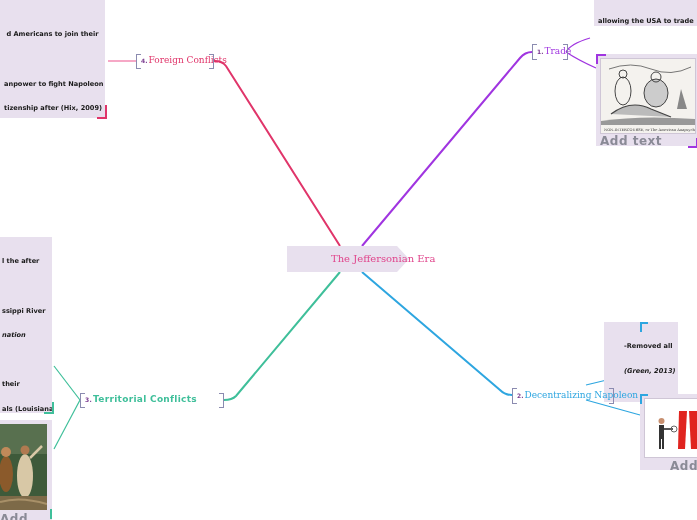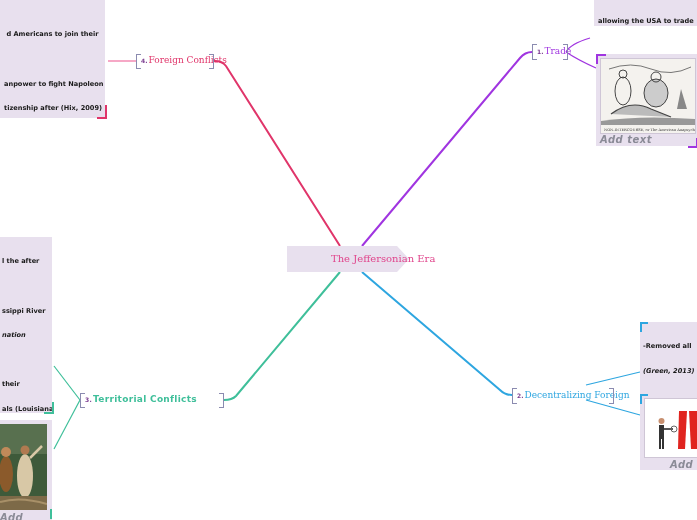--- a/index.html
+++ b/index.html
@@ -9,21 +9,21 @@
   .note { font-family:"DejaVu Sans", sans-serif; font-weight:bold; font-size:6.6px; line-height:8.2px; color:#1a1a1a; white-space:pre; padding:2px 4px; }
   .topic { position:absolute; z-index:3; font-family:"DejaVu Serif", serif; font-size:9px; white-space:nowrap; padding:0 4px; }
   .topic .num { font-family:"DejaVu Sans", sans-serif; font-weight:bold; font-size:6px; color:#7a3b8f; margin-right:1px; }
   .brk { position:absolute; width:4px; border:1.5px solid #8b8bb0; z-index:3; }
   .brk.l { border-right:none; }
   .brk.r { border-left:none; }
   .central { position:absolute; left:287px; top:246px; width:122px; height:26px; z-index:3; }
   .central svg { position:absolute; left:0; top:0; }
   .central span { position:absolute; left:10px; top:7px; font-family:"DejaVu Serif", serif; font-size:10px; color:#e0458c; white-space:nowrap;margin-left:34px; }
   .corner { position:absolute; z-index:4; }
-  .addtext { font-family:"DejaVu Sans", sans-serif; font-weight:bold; font-size:10px; color:#8a8a96; letter-spacing:0.5px;font-style:italic; }
+  .addtext { font-family:"DejaVu Sans", sans-serif; font-weight:bold; font-size:12px; color:#8a8a96; letter-spacing:0.5px; }
   .imgframe { position:absolute; background:#ffffff; border:1px solid #cfc6d6; z-index:3; overflow:hidden; }
 </style>
 </head>
 <body>
 
 <svg class="lines" viewBox="0 0 697 520">
 
   <path d="M340,246 L226,66 Q222,61 215,61 L213,61" stroke="#e0356a" stroke-width="2" fill="none"></path>
 
   <path d="M136,61 L108,61" stroke="#f06ea0" stroke-width="1.2" fill="none"></path>
@@ -152,25 +152,25 @@
       <rect x="0" y="72" width="47" height="14" fill="#7d6a48"></rect>
       <path d="M0,78 Q20,72 47,80" stroke="#a89068" stroke-width="2" fill="none"></path>
     </svg>
   </div>
   <div class="addtext" style="position:absolute;left:0;top:92px;">Add text</div>
 </div>
 <div class="corner" style="left:50px;top:509px;width:2px;height:10px;background:#3fbf9a;"></div>
 
 <div class="brk l" style="left:512px;top:388px;height:14px;"></div>
 <div class="topic" style="left:513px;top:390px;color:#2ea6e0;">
-  <span class="num">2.</span><span>Decentralizing Foreign</span>
+  <span class="num">2.</span><span>Decentralizing Napoleon</span>
 </div>
 <div class="brk r" style="left:609px;top:388px;height:14px;"></div>
 
-<div class="box" style="left:640px;top:322px;width:57px;height:80px;">
+<div class="box" style="left:604px;top:322px;width:57px;height:80px;padding-left:17px;">
   <div class="note" style="padding-top:4px;padding-left:3px;">
     <div>-Removed all</div>
     <div style="font-style:italic;">(Green, 2013)</div>
     
     
     
     
     
   </div>
 </div>

